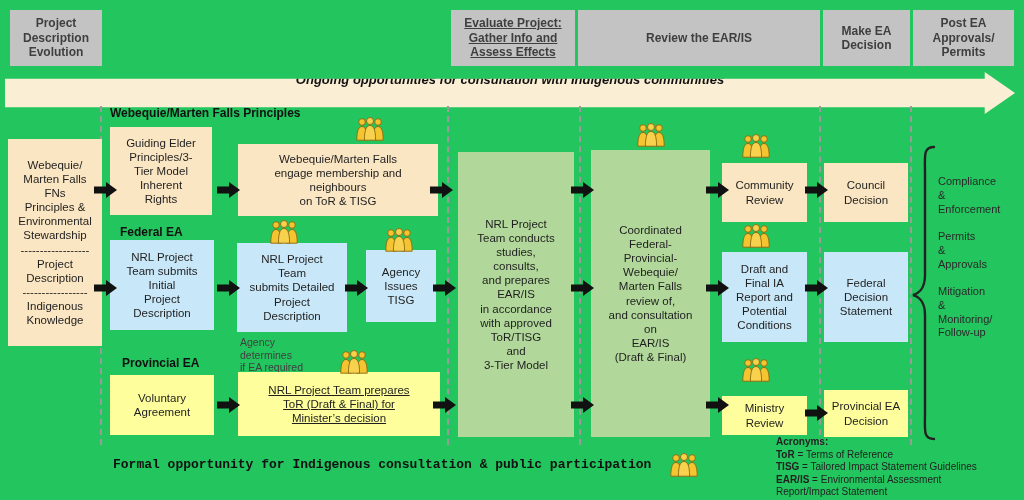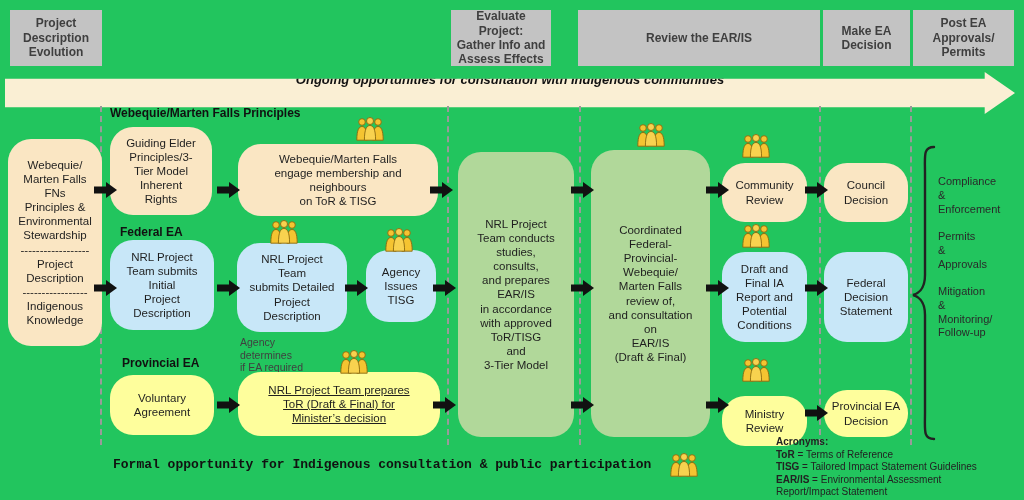--- a/index.html
+++ b/index.html
@@ -16,21 +16,21 @@
   .banner{
     position:absolute;left:5px;top:72px;width:1010px;height:42px;background:var(--banner-bg);
     clip-path:polygon(0 16%,97% 16%,97% 0,100% 50%,97% 100%,97% 84%,0 84%);
     display:flex;align-items:flex-start;justify-content:center;
   }
   .banner-text{font-size:13px;font-weight:700;font-style:italic;color:#111;}
   .vdash{position:absolute;top:106px;height:339px;width:0;border-left:2px dashed var(--dash);}
   .box{
     position:absolute;display:flex;align-items:center;justify-content:center;
     text-align:center;white-space:pre-line;font-size:11.5px;line-height:1.22;
-    box-sizing:border-box;padding:2px;color:#1f1f1f;border-radius:23px;
+    box-sizing:border-box;padding:2px;color:#1f1f1f;
   }
   .tan{background:var(--tan);}
   .blue{background:var(--blue);}
   .yellow{background:var(--yellow);}
   .green{background:var(--green);}
   .lane-label{position:absolute;font-size:12px;font-weight:700;color:#111;white-space:nowrap;}
   .note{
     position:absolute;font-size:10.5px;line-height:1.2;color:#404040;
     white-space:pre-line;text-align:left;
   }
@@ -54,21 +54,21 @@
   .acro-line b{font-weight:700;}
 </style>
 </head>
 <body>
 
 <div id="canvas" style="--header-bg: #C3C3C3; --banner-bg: #FAEFD4; --tan: #FAE6C3; --blue: #C8E7F8; --yellow: #FEFE9C; --green: #B1D89A; --dash: #9A9A9A;">
 
   <div class="hdr" style="left:10px;width:92px;">Project
 Description
 Evolution</div>
-  <div class="hdr" style="left:451px;width:100px;">Evaluate Project:
+  <div class="hdr" style="left:451px;width:124px;text-decoration:underline;">Evaluate Project:
 Gather Info and
 Assess Effects</div>
   <div class="hdr" style="left:578px;width:242px;">Review the EAR/IS</div>
   <div class="hdr" style="left:823px;width:87px;">Make EA
 Decision</div>
   <div class="hdr" style="left:913px;width:101px;">Post EA
 Approvals/
 Permits</div>
 
   <div class="banner">
@@ -157,21 +157,21 @@
   <div class="box tan" style="left:824px;top:163px;width:84px;height:59px;">Council
 Decision</div>
   <div class="box blue" style="left:722px;top:252px;width:85px;height:90px;">Draft and
 Final IA
 Report and
 Potential
 Conditions</div>
   <div class="box blue" style="left:824px;top:252px;width:84px;height:90px;">Federal
 Decision
 Statement</div>
-  <div class="box yellow" style="left:722px;top:396px;width:85px;height:50px;">Ministry
+  <div class="box yellow" style="left:722px;top:396px;width:85px;height:39px;">Ministry
 Review</div>
   <div class="box yellow" style="left:824px;top:390px;width:84px;height:47px;">Provincial EA
 Decision</div>
 
   <svg class="brace" width="28" height="296" viewBox="0 0 28 296">
     <path d="M24 2 C13 2 15 11 15 28 L15 130 C15 145 7 149 3 150 C7 151 15 155 15 170 L15 268 C15 285 13 294 24 294" fill="none" stroke="#222" stroke-width="2.4" stroke-linecap="round"></path>
   </svg>
   <div class="post-ea">Compliance
 &amp;
 Enforcement

